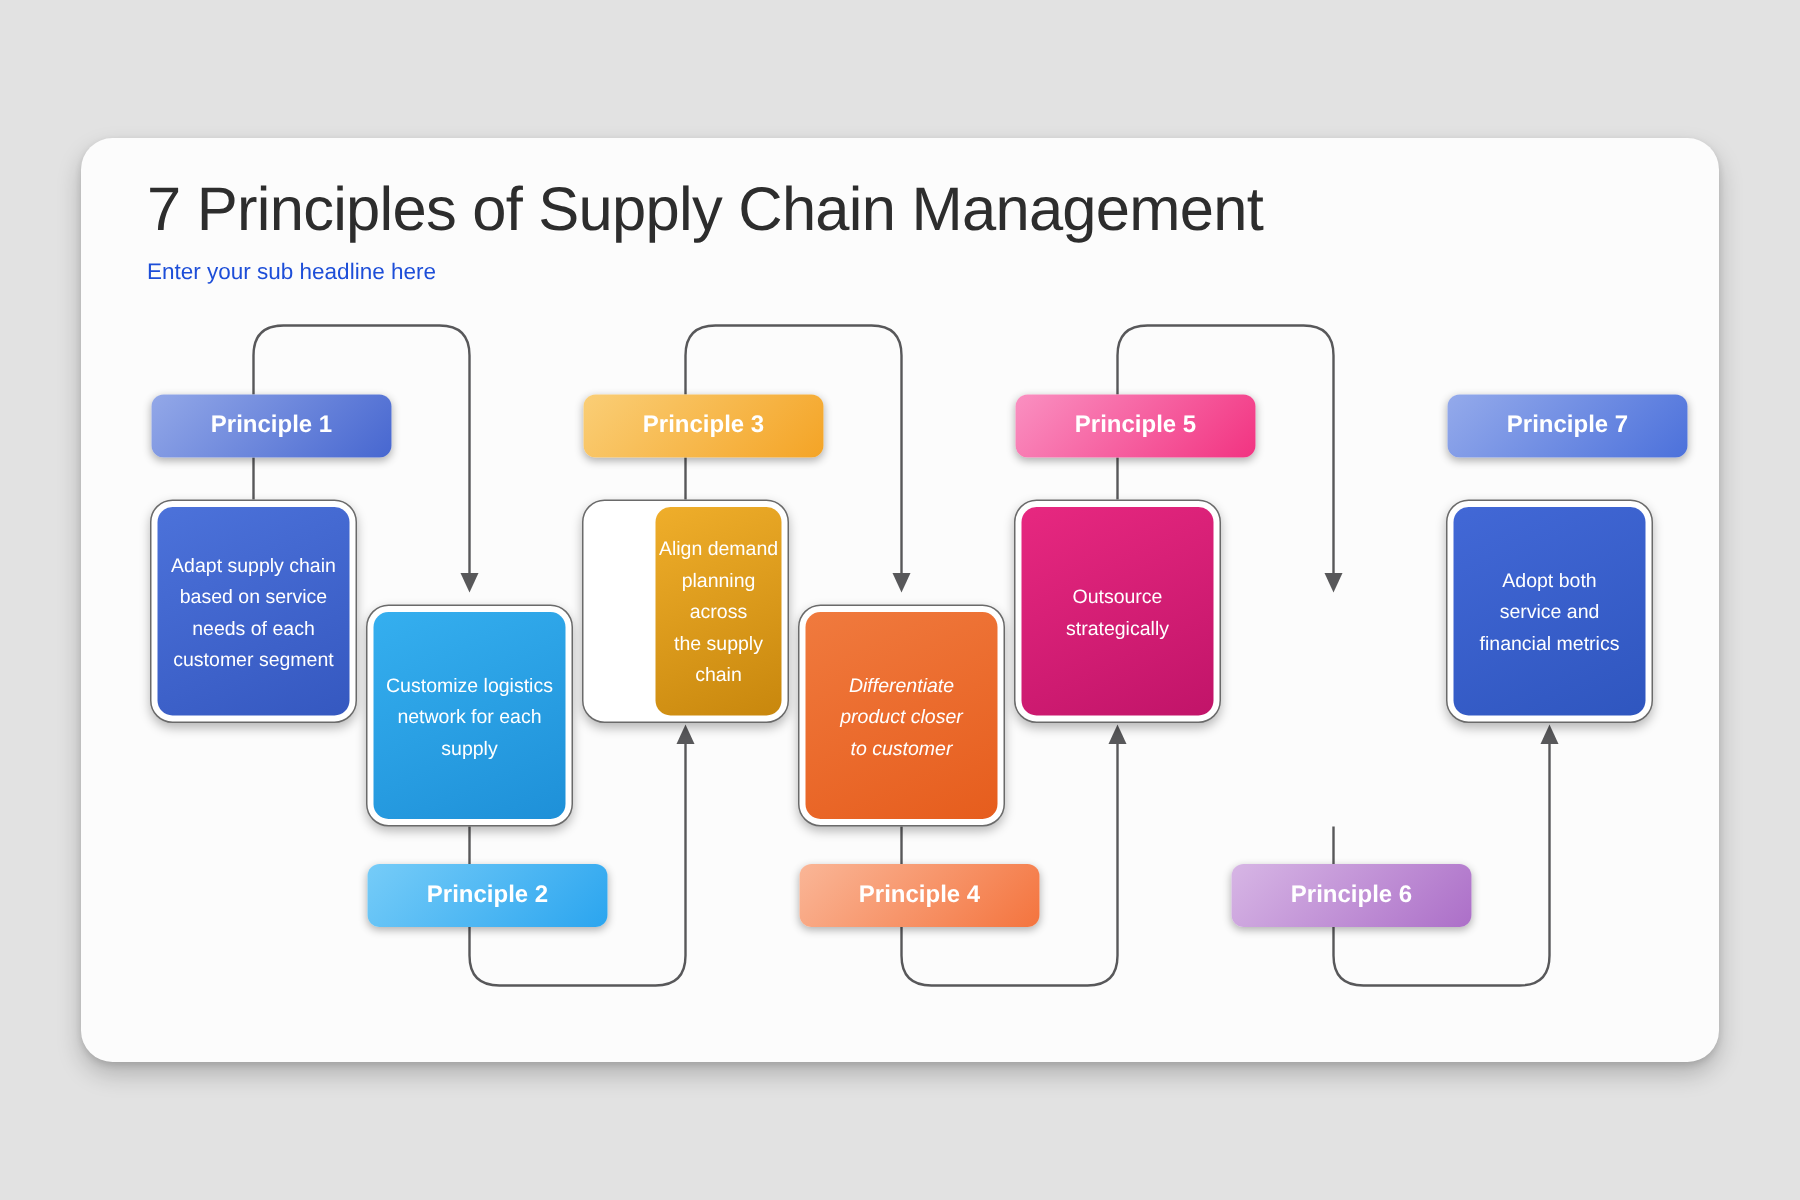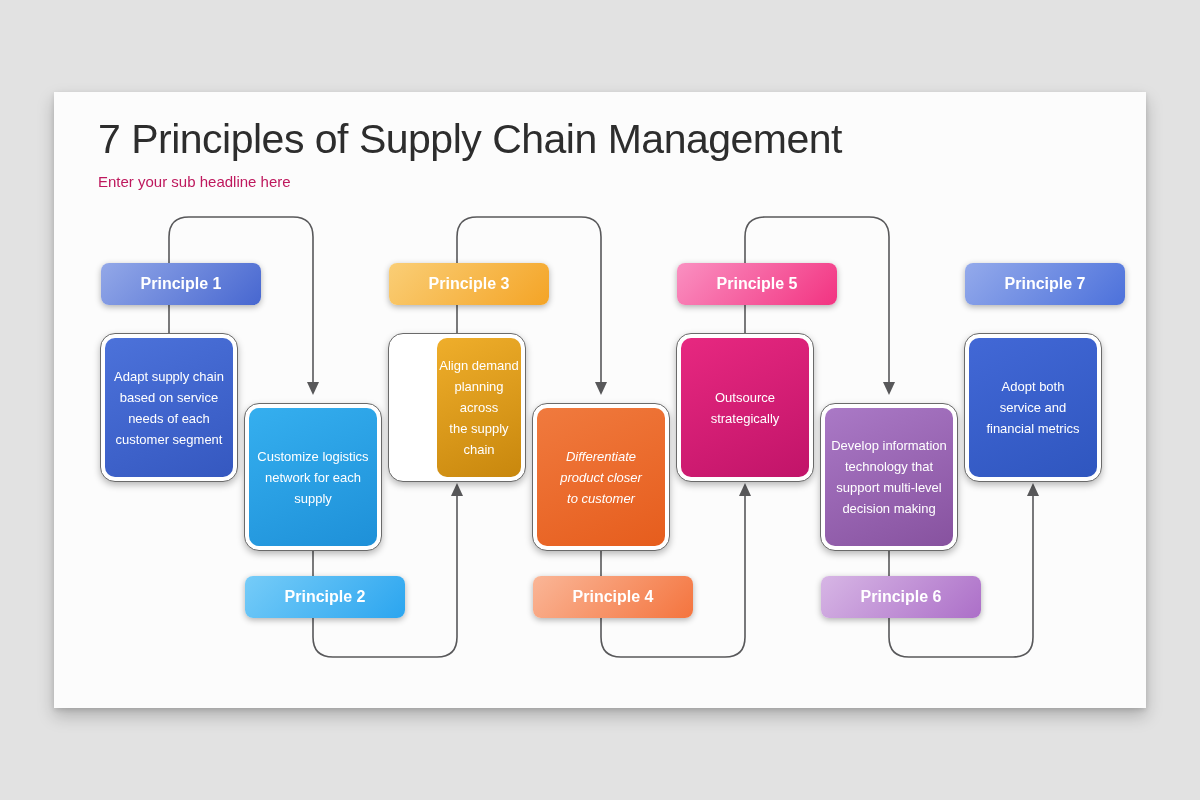--- a/index.html
+++ b/index.html
@@ -13,34 +13,35 @@
     position: absolute;
     inset: 0;
     background: #e2e2e2;
   }
   .slide {
     position: absolute;
     left: 54px; top: 92px;
     width: 1092px; height: 616px;
     background: #fcfcfc;
     box-shadow: 0 8px 16px rgba(0,0,0,0.22), 0 2px 5px rgba(0,0,0,0.12);
+    border-radius: 21px;
   }
   .title {
     position: absolute;
     left: 44px; top: 24px;
     font-size: 41px;
     font-weight: 400;
     letter-spacing: -0.5px;
     color: #2d2d2d;
   }
   .subtitle {
     position: absolute;
     left: 44px; top: 81px;
     font-size: 15px;
-    color: #be185d;
+    color: #1d4ed8;
   }
   .connector-layer {
     position: absolute;
     left: 0; top: 0;
     width: 1092px; height: 616px;
   }
   .pill {
     position: absolute;
     width: 160px; height: 42px;
     border-radius: 8px;
@@ -154,26 +155,20 @@
     </div>
     <div class="card card-short cards-bottom" style="left:478px;">
       <div class="card-inner" style="background: linear-gradient(155deg, rgb(240, 122, 62) 0%, rgb(230, 93, 29) 100%); font-style: italic;">Differentiate
 product closer
 to customer</div>
     </div>
     <div class="card card-tall cards-top" style="left:622px;">
       <div class="card-inner" style="background: linear-gradient(155deg, rgb(231, 40, 128) 0%, rgb(193, 20, 105) 100%);">Outsource
 strategically</div>
     </div>
-    <div class="card card-short cards-bottom" style="left:766px;">
-      <div class="card-inner" style="background: linear-gradient(155deg, rgb(170, 121, 198) 0%, rgb(135, 82, 159) 100%);">Develop information
-technology that
-support multi-level
-decision making</div>
-    </div>
     <div class="card card-tall cards-top" style="left:910px;">
       <div class="card-inner" style="background: linear-gradient(155deg, rgb(66, 104, 214) 0%, rgb(47, 86, 191) 100%);">Adopt both
 service and
 financial metrics</div>
     </div>
 
   </div>
 </div>
 
 </body></html>

